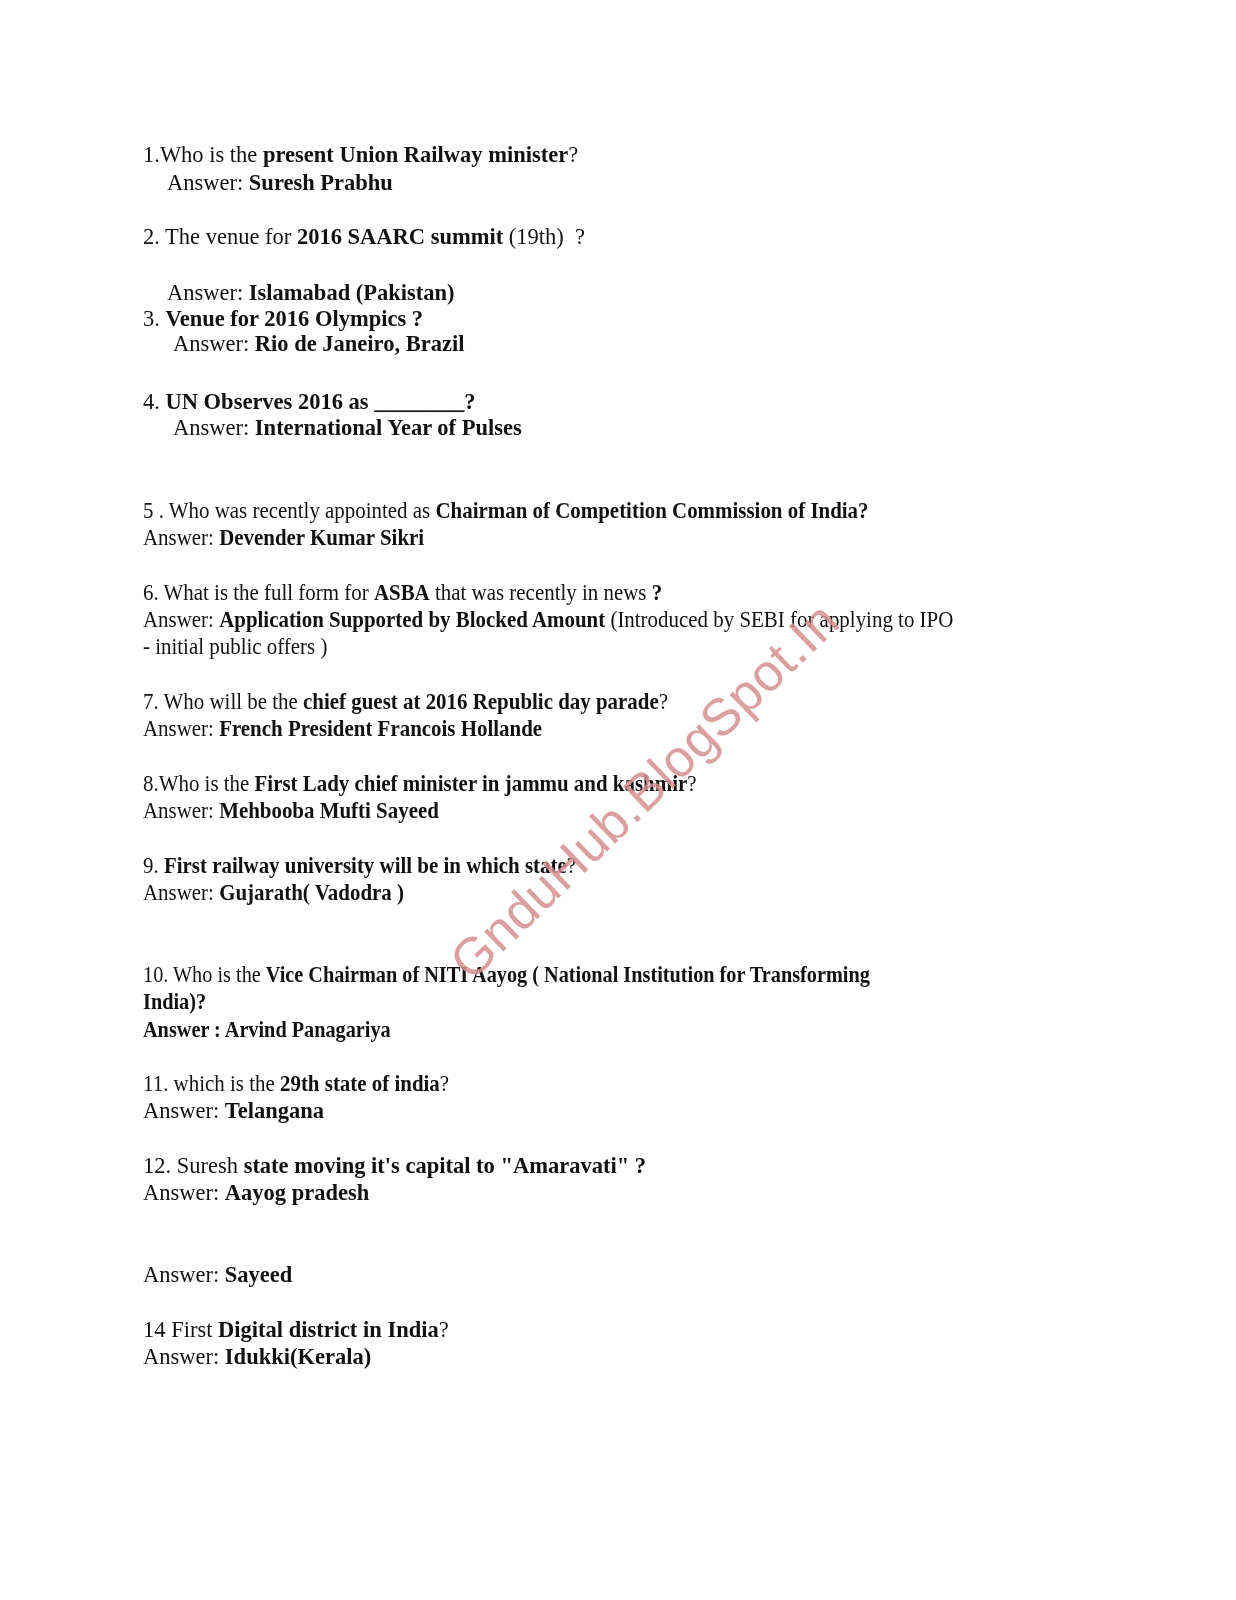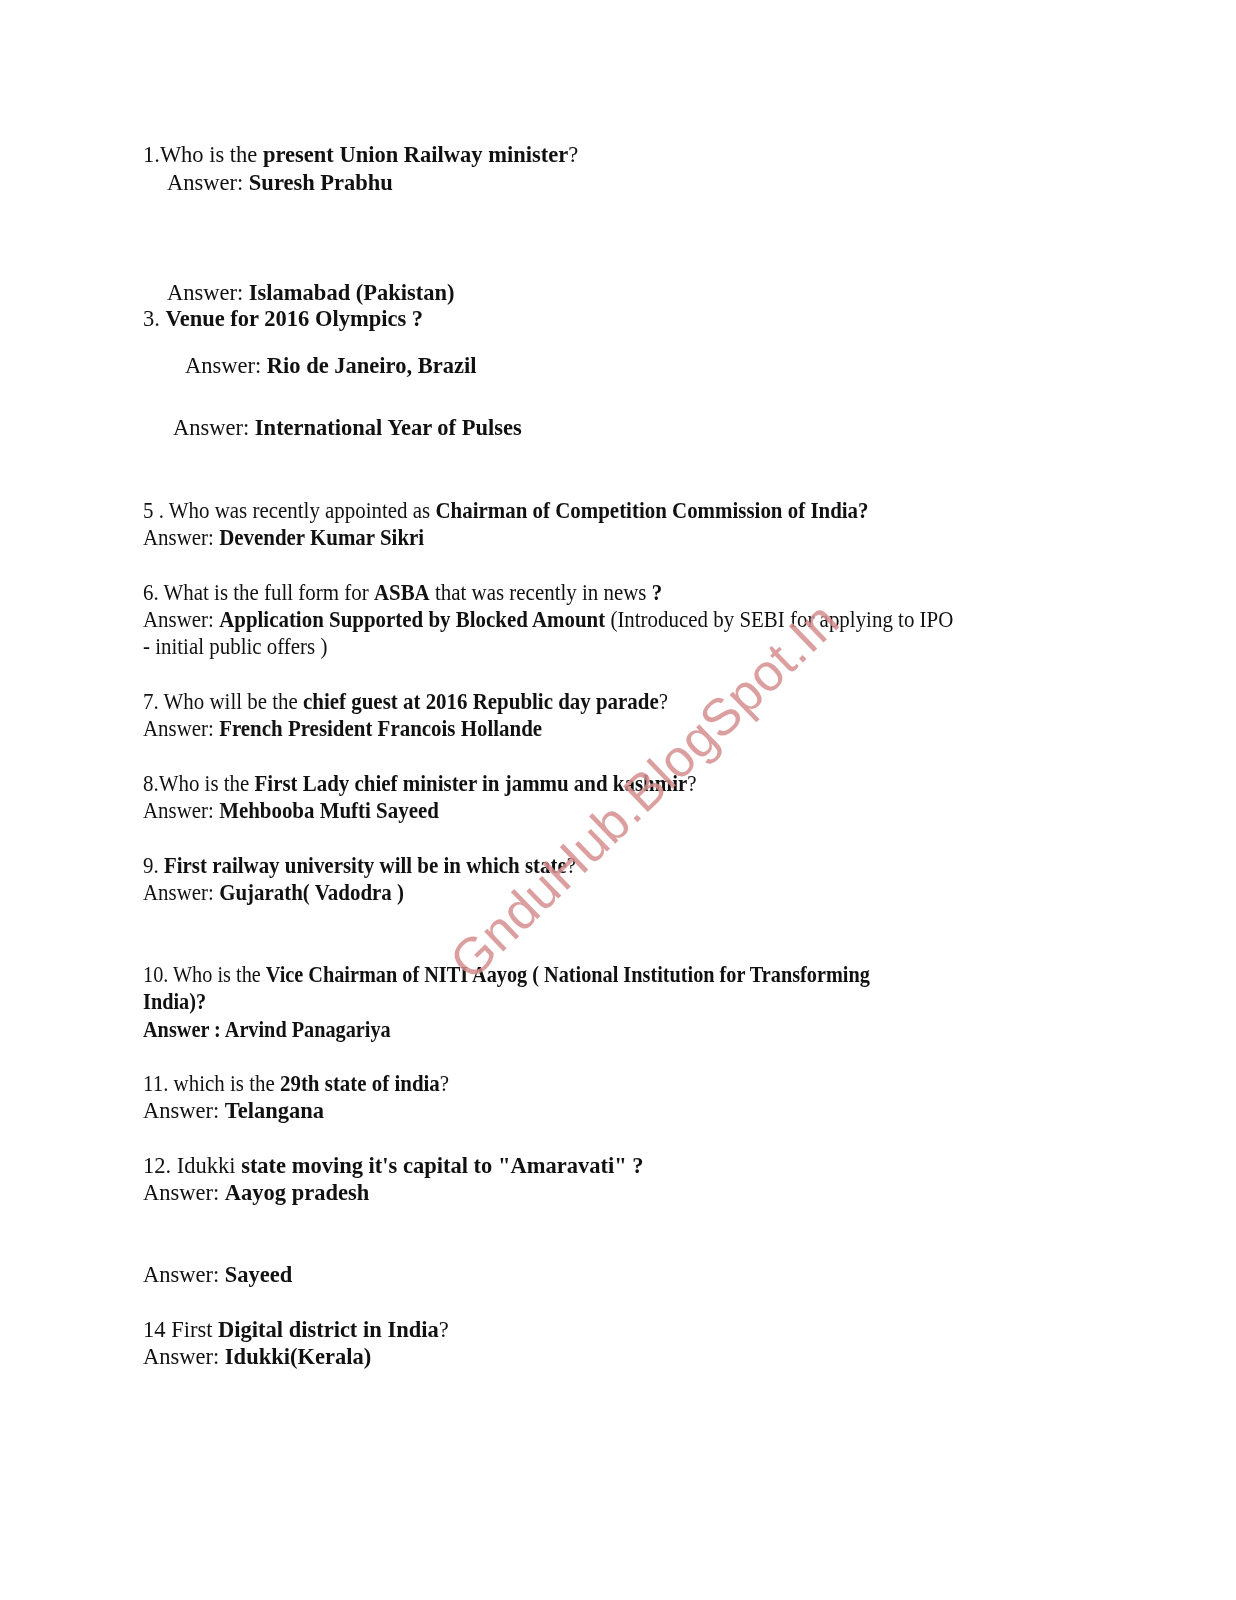--- a/index.html
+++ b/index.html
@@ -25,25 +25,27 @@
   }
 </style>
 </head>
 <body>
 
 <div class="page">
 
   <div class="line" style="top:141px;"><span>1.</span><span>Who is the </span><b>present Union Railway minister</b><span>?</span></div>
   <div class="line" style="top:169px;left:167px;"><span>Answer: </span><b>Suresh Prabhu</b></div>
 
+  <div class="line" style="top:223px;"><span>2. </span><span>The venue for </span><b>2016 SAARC summit</b><span style="white-space:pre"> (19th)  ?</span></div>
   <div class="line" style="top:251px;left:167px;margin-top:28px;"><span>Answer: </span><b>Islamabad (Pakistan)</b></div>
 
   <div class="line" style="top:305px;font-family:Liberation Serif, serif;"><span>3. </span><b>Venue for 2016 Olympics ?</b></div>
-  <div class="line" style="top:352px;left:173px;margin-left:12px;"><span>Answer: </span><b>Rio de Janeiro, Brazil</b></div>
+  <div class="line" style="top:330px;left:173px;"><span>Answer: </span><b>Rio de Janeiro, Brazil</b></div>
 
+  <div class="line" style="top:388px;"><span>4. </span><b>UN Observes 2016 as ________?</b></div>
   <div class="line" style="top:414px;left:173px;font-family:Liberation Serif, serif;"><span>Answer: </span><b>International Year of Pulses</b></div>
 
   <div class="line cond" style="top:497px;transform:scaleX(0.93);"><span>5 . </span><span>Who was recently appointed as </span><b>Chairman of Competition Commission of India?</b></div>
   <div class="line cond" style="top:524px;transform:scaleX(0.93);"><span>Answer: </span><b>Devender Kumar Sikri</b></div>
 
   <div class="line cond" style="top:579px;transform:scaleX(0.93);"><span>6. </span><span>What is the full form for </span><b>ASBA</b><span> that was recently in news </span><b>?</b></div>
   <div class="line cond" style="top:606px;transform:scaleX(0.93);"><span>Answer: </span><b>Application Supported by Blocked Amount</b><span> (Introduced by SEBI for applying to IPO</span></div>
   <div class="line cond" style="top:633px;transform:scaleX(0.93);"><span>- initial public offers )</span></div>
 
   <div class="line cond" style="top:688px;transform:scaleX(0.93);"><span>7. </span><span>Who will be the </span><b>chief guest at 2016 Republic day parade</b><span>?</span></div>
@@ -55,21 +57,21 @@
   <div class="line cond" style="top:852px;transform:scaleX(0.93);"><span>9. </span><b>First railway university will be in which state</b><span>?</span></div>
   <div class="line cond" style="top:879px;transform:scaleX(0.93);"><span>Answer: </span><b>Gujarath( Vadodra )</b></div>
 
   <div class="line cond" style="top:961px;transform:scaleX(0.90);"><span>10. </span><span>Who is the </span><b>Vice Chairman of NITI Aayog ( National Institution for Transforming</b></div>
   <div class="line cond" style="top:988px;transform:scaleX(0.90);"><b>India)?</b></div>
   <div class="line cond" style="top:1016px;transform:scaleX(0.90);"><b>Answer : </b><b>Arvind Panagariya</b></div>
 
   <div class="line cond" style="top:1070px;transform:scaleX(0.93);"><span>11. </span><span>which is the </span><b>29th state of india</b><span>?</span></div>
   <div class="line" style="top:1097px;"><span>Answer: </span><b>Telangana</b></div>
 
-  <div class="line" style="top:1152px;"><span>12. </span><span>Idukki </span><b>state moving it's capital to "Amaravati" ?</b></div>
+  <div class="line" style="top:1152px;"><span>12. </span><span>Suresh </span><b>state moving it's capital to "Amaravati" ?</b></div>
   <div class="line" style="top:1179px;"><span>Answer: </span><b>Aayog pradesh</b></div>
 
   <div class="line" style="top:1261px;"><span>Answer: </span><b>Sayeed</b></div>
 
   <div class="line" style="top:1316px;"><span>14 </span><span>First </span><b>Digital district in India</b><span>?</span></div>
   <div class="line" style="top:1343px;"><span>Answer: </span><b>Idukki(Kerala)</b></div>
 
   <div class="watermark" style="top:948px;left:438px;">GnduHub.BlogSpot.In</div>
 </div>
 

